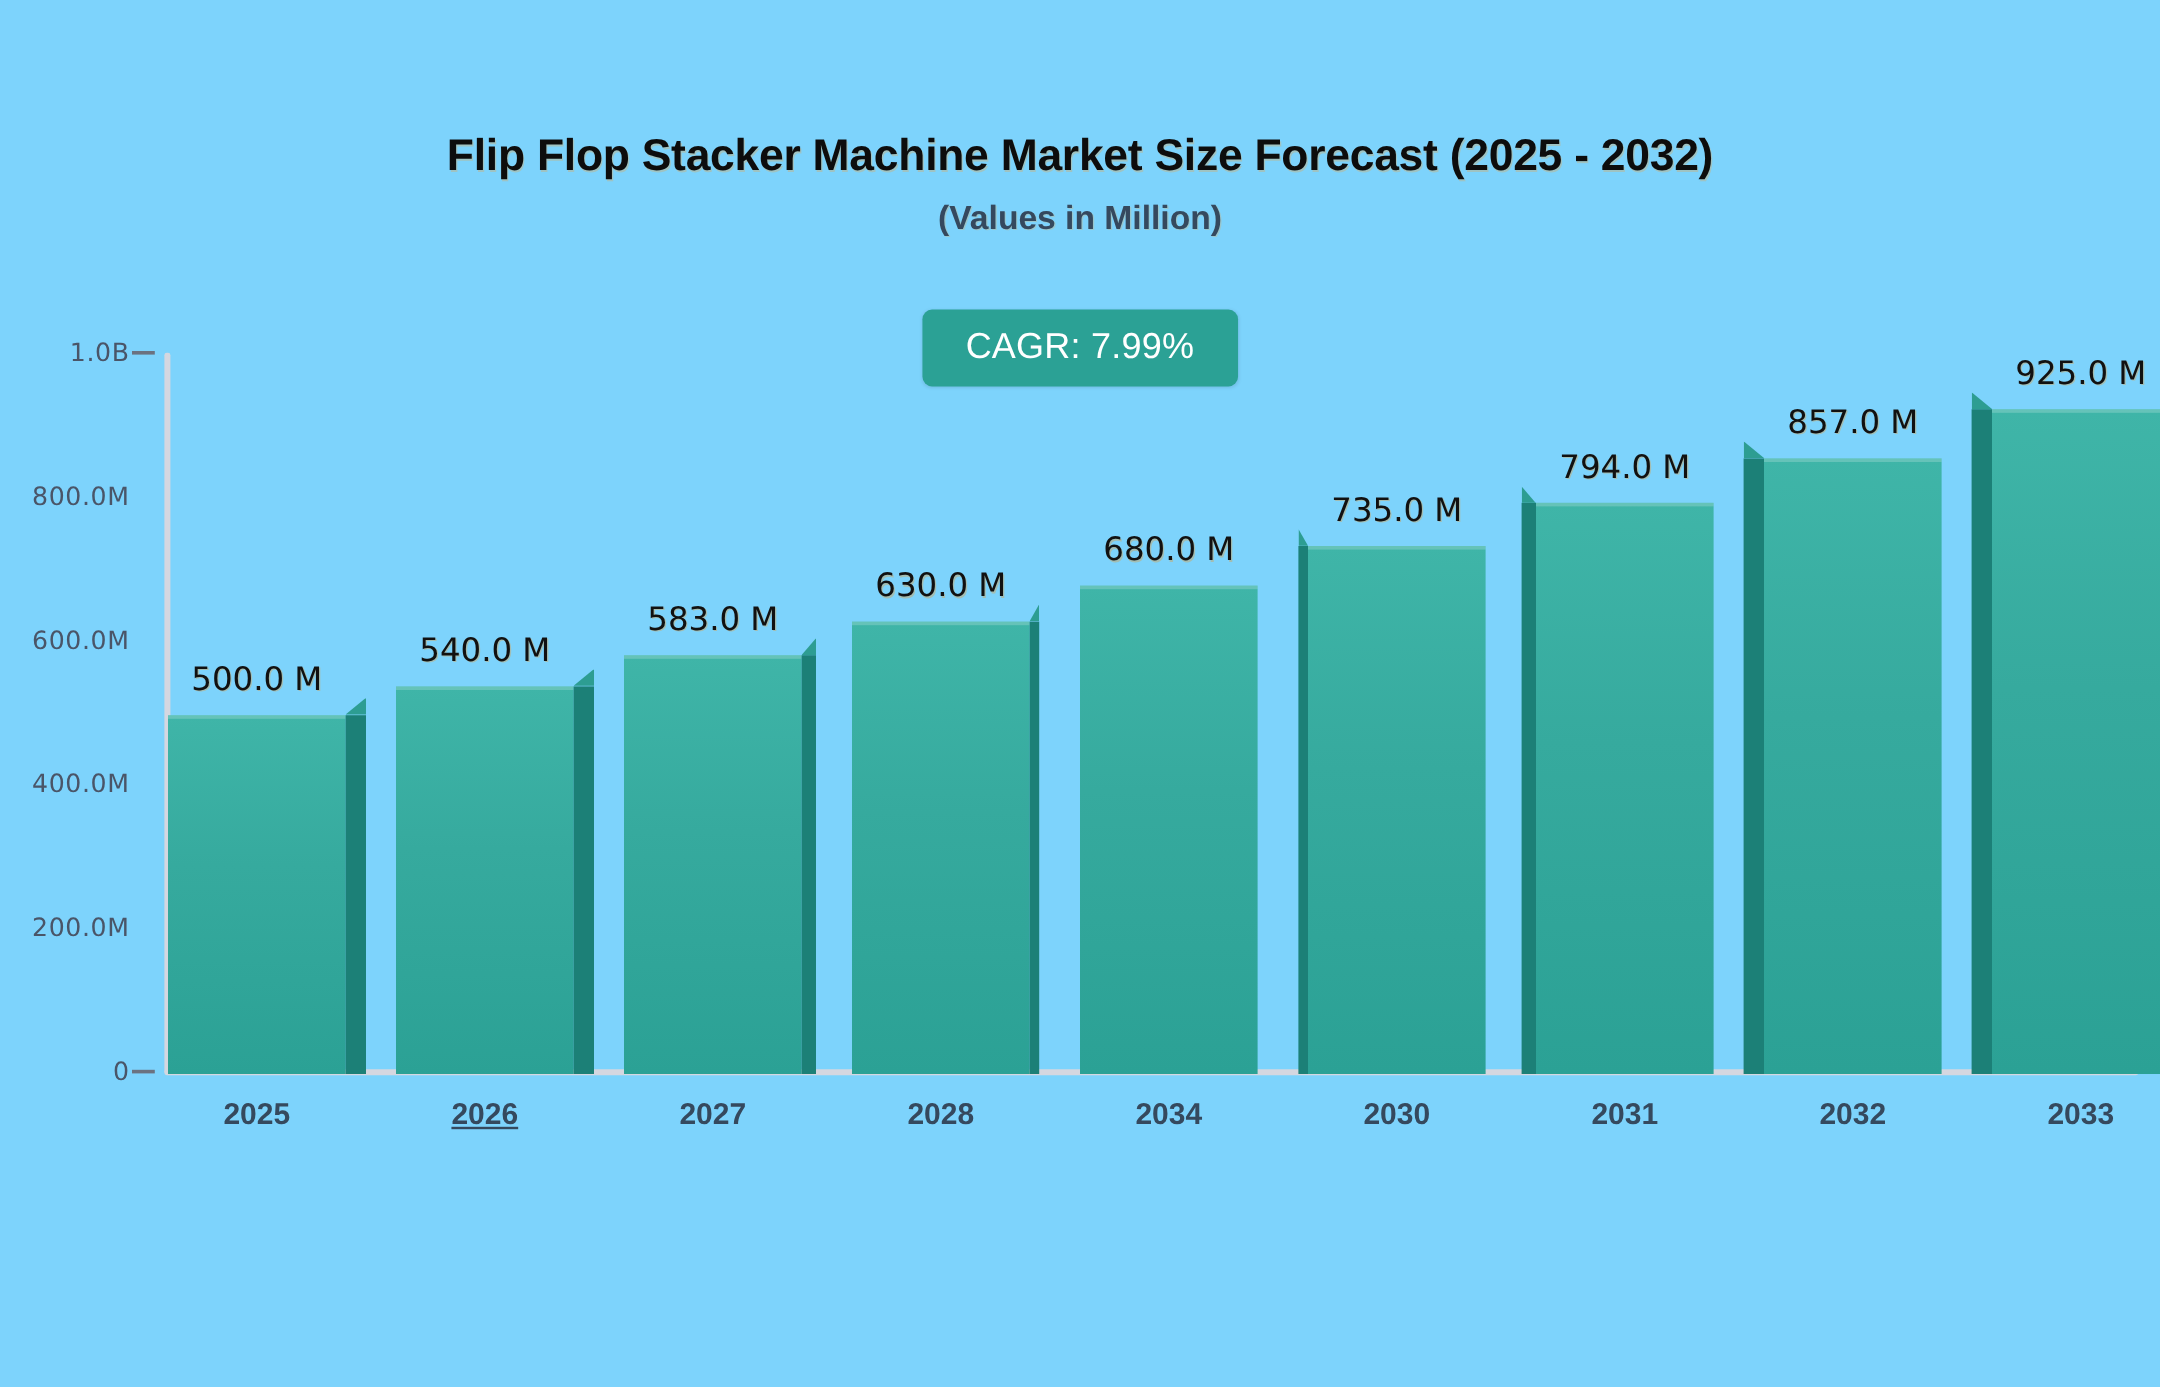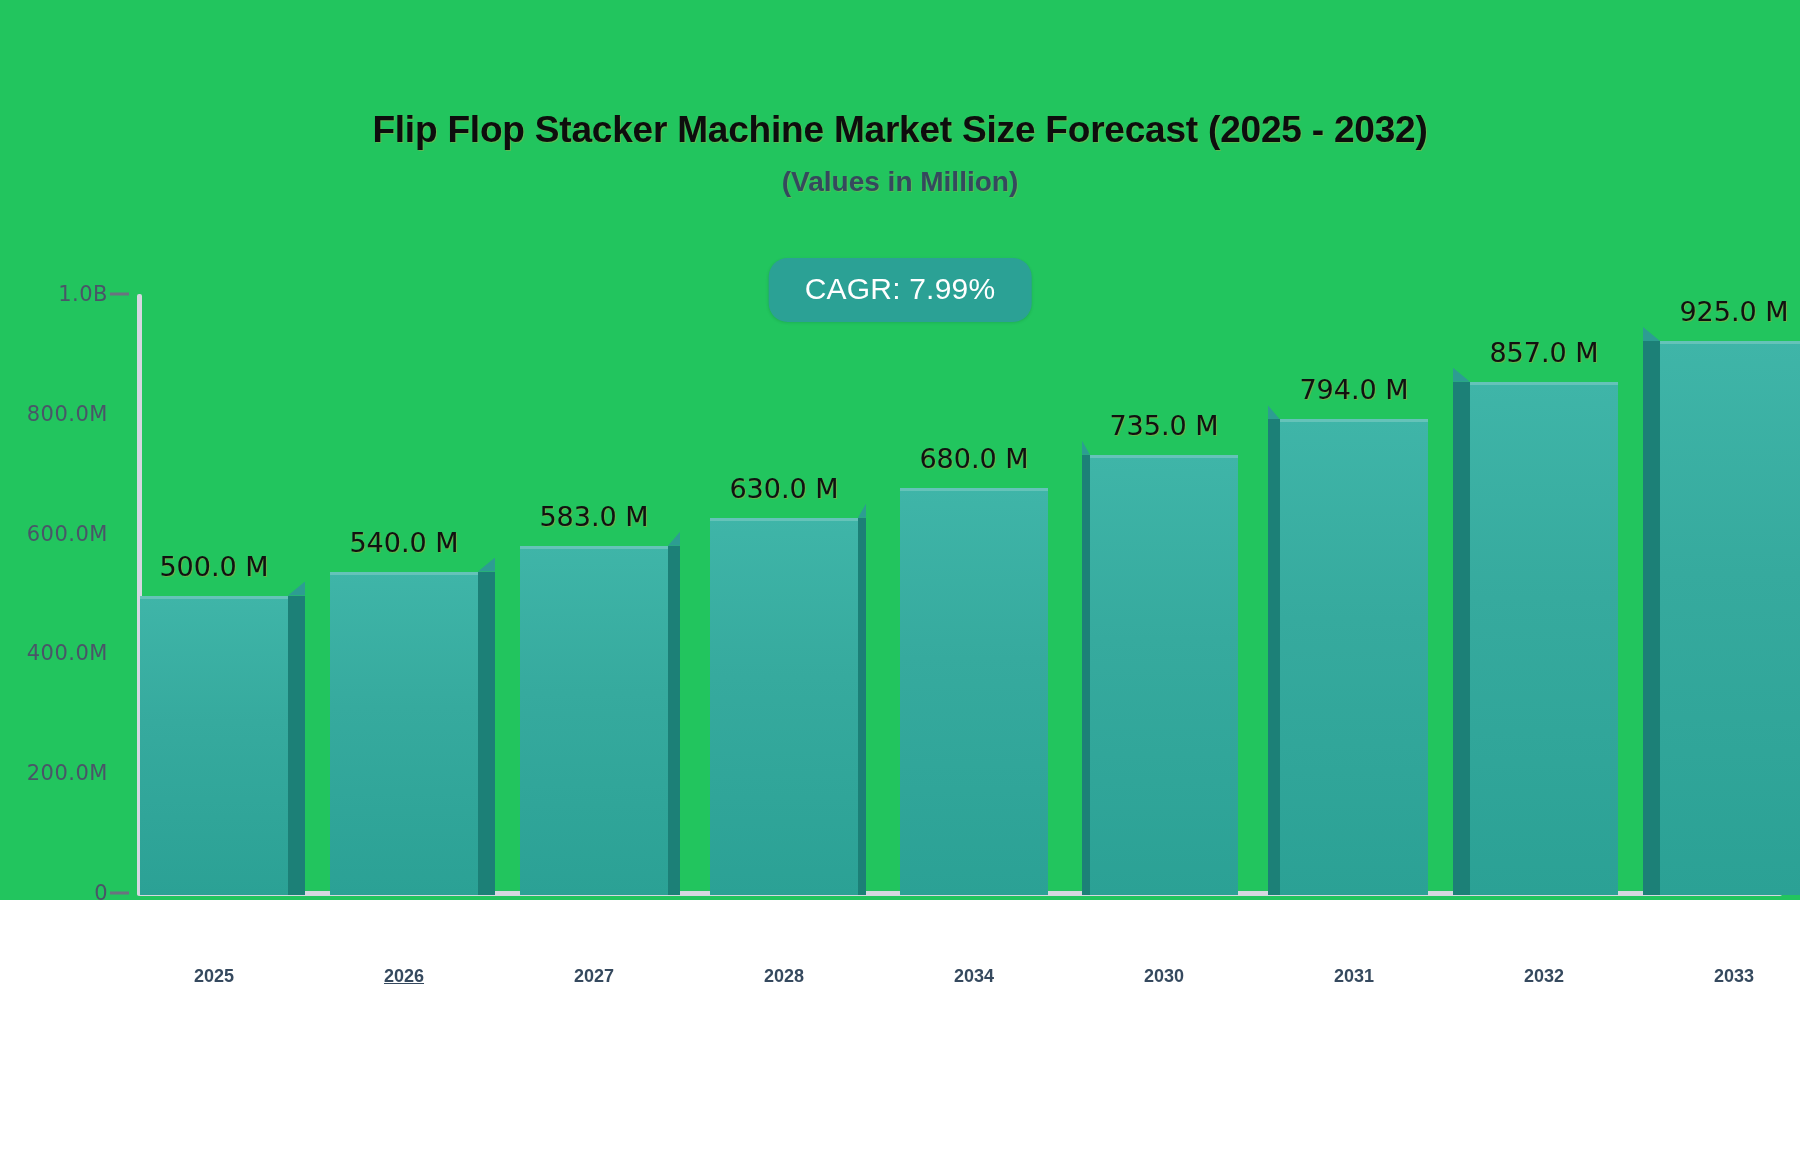--- a/index.html
+++ b/index.html
@@ -8,22 +8,22 @@
     width: 1800px;
     height: 1156px;
     background: #ffffff;
     font-family: "Liberation Sans", sans-serif;
     overflow: hidden;
   }
 
   #chart-root {
     position: relative;
     width: 1800px;
-    height: 900px;
-    background: #22c55e;
+    height: 1156px;
+    background: #7dd3fc;
   }
 
   
   #title-block {
     position: absolute;
     top: 108px;
     left: 0;
     width: 1800px;
     text-align: center;
   }
@@ -49,21 +49,21 @@
   }
 
   
   #cagr-badge {
     position: absolute;
     top: 258px;
     left: 50%;
     transform: translateX(-50%);
     background: #2ba195;
     color: #ffffff;
-    border-radius: 19px;
+    border-radius: 8px;
     padding: 14px 36px 16px 36px;
     font-size: 30px;
     font-weight: normal;
     letter-spacing: 0.2px;
     white-space: nowrap;
     box-shadow: 0 1px 3px rgba(0,0,0,0.10);
   }
 
   
   #plot-area {
@@ -161,24 +161,24 @@
     transform: translateX(-50%);
     white-space: nowrap;
     font-size: 27px;
     color: #111111;
     font-family: "DejaVu Sans", sans-serif;
     text-shadow: 1px 1px 0 rgba(235,150,40,0.35);
   }
 
   .x-tick-label {
     position: absolute;
-    top: 966px;
+    top: 915px;
     transform: translateX(-50%);
     font-family: "Liberation Sans Narrow", "Liberation Sans", sans-serif;
-    font-size: 18px;
+    font-size: 25px;
     font-weight: bold;
     color: #35495e;
     white-space: nowrap;
     text-align: right;
   }
 
   
   #amr-logo {
     position: absolute;
     right: 52px;

